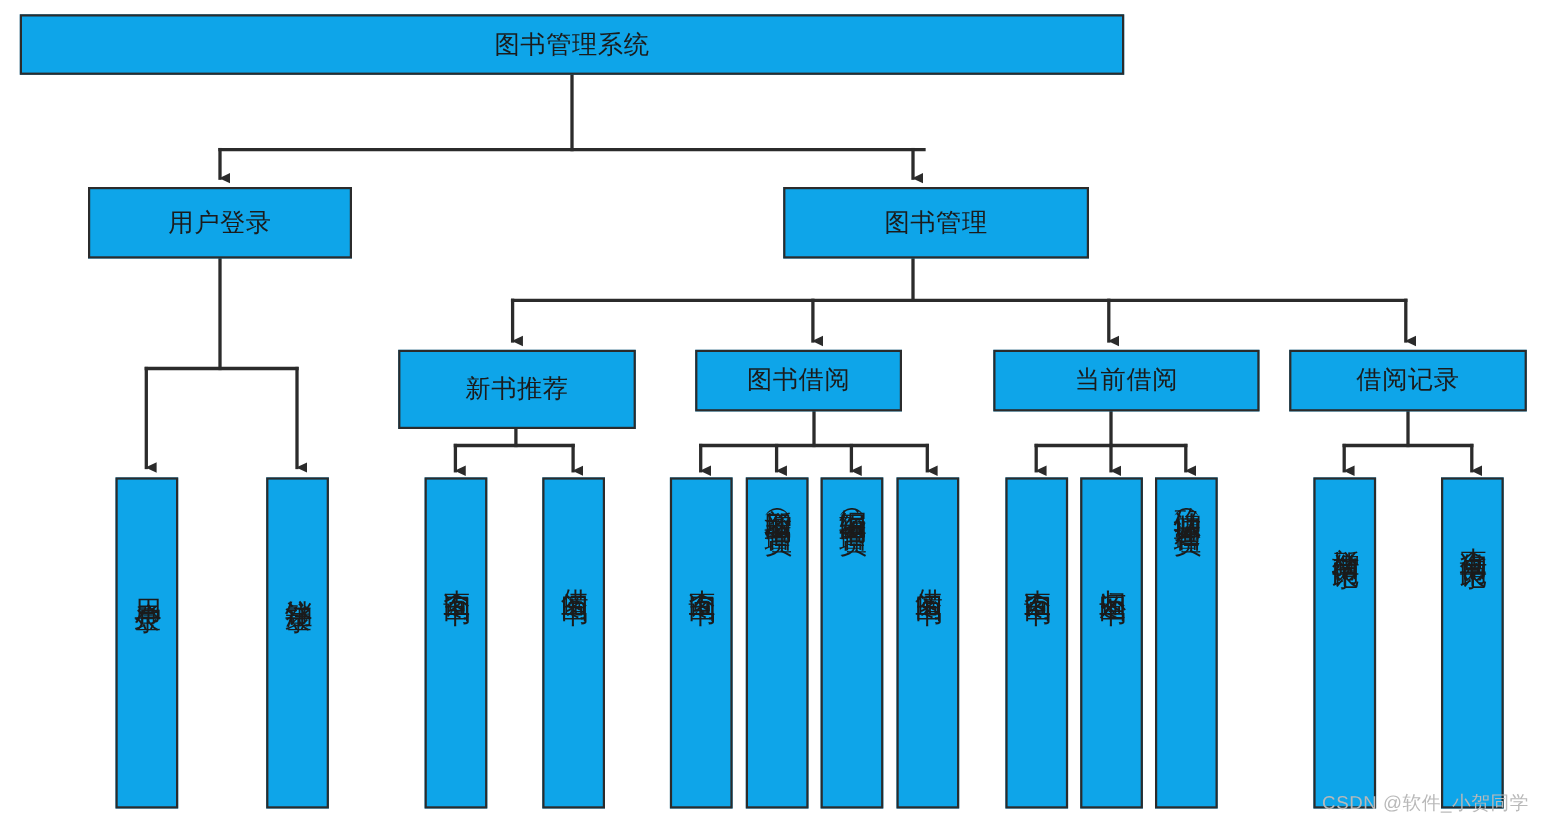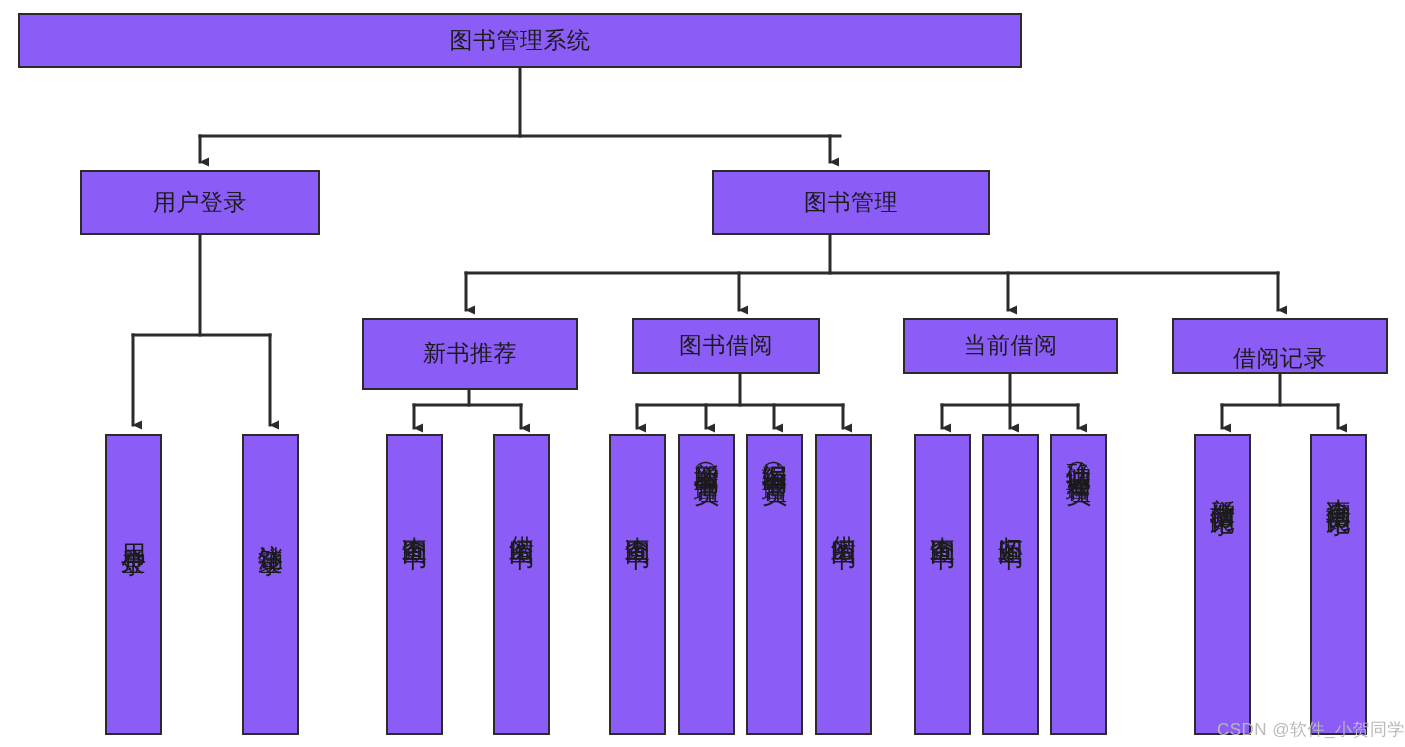--- a/index.html
+++ b/index.html
@@ -19,21 +19,21 @@
     position: absolute;
     left: 0;
     top: 0;
     width: 1405px;
     height: 747px;
     pointer-events: none;
   }
   .node {
     position: absolute;
     box-sizing: border-box;
-    background: #8b5cf6;
+    background: #0ea5e9;
     border: 2.5px solid #2b2b2b;
     display: flex;
     align-items: center;
     justify-content: center;
     color: #1b1b1b;
   }
   .node-label {
     text-align: center;
     line-height: 1.18;
     letter-spacing: 0.5px;
@@ -49,21 +49,21 @@
   }
   .node.vertical .node-label {
     writing-mode: vertical-rl;
     text-orientation: upright;
     font-size: 25px;
     letter-spacing: 3px;
     line-height: 1;
   }
   .watermark {
     position: absolute;
-    right: 0;
+    right: 15px;
     bottom: 6px;
     font-size: 17px;
     color: #b9b9b9;
     white-space: nowrap;
     letter-spacing: 0.5px;
   }
 </style>
 </head>
 <body>
 
@@ -132,25 +132,25 @@
   </div>
 
   <div class="node horizontal" style="left:362px; top:318px; width:216px; height:72px;">
     <span class="node-label">新书推荐</span>
   </div>
 
   <div class="node horizontal" style="left:632px; top:318px; width:188px; height:56px;">
     <span class="node-label">图书借阅</span>
   </div>
 
-  <div class="node horizontal" style="left:903px; top:318px; width:215px; height:56px;">
+  <div class="node horizontal" style="left:903px; top:318px; width:242px; height:56px;">
     <span class="node-label">当前借阅</span>
   </div>
 
-  <div class="node horizontal" style="left:1172px; top:318px; width:216px; height:56px;align-items:flex-end;">
+  <div class="node horizontal" style="left:1172px; top:318px; width:216px; height:56px;">
     <span class="node-label">借阅记录</span>
   </div>
 
   <div class="node vertical" style="left:105px; top:434px; width:57px; height:301px; padding-top:88px;">
     <span class="node-label">用户登录</span>
   </div>
 
   <div class="node vertical" style="left:242px; top:434px; width:57px; height:301px; padding-top:88px;">
     <span class="node-label">注销登录</span>
   </div>

